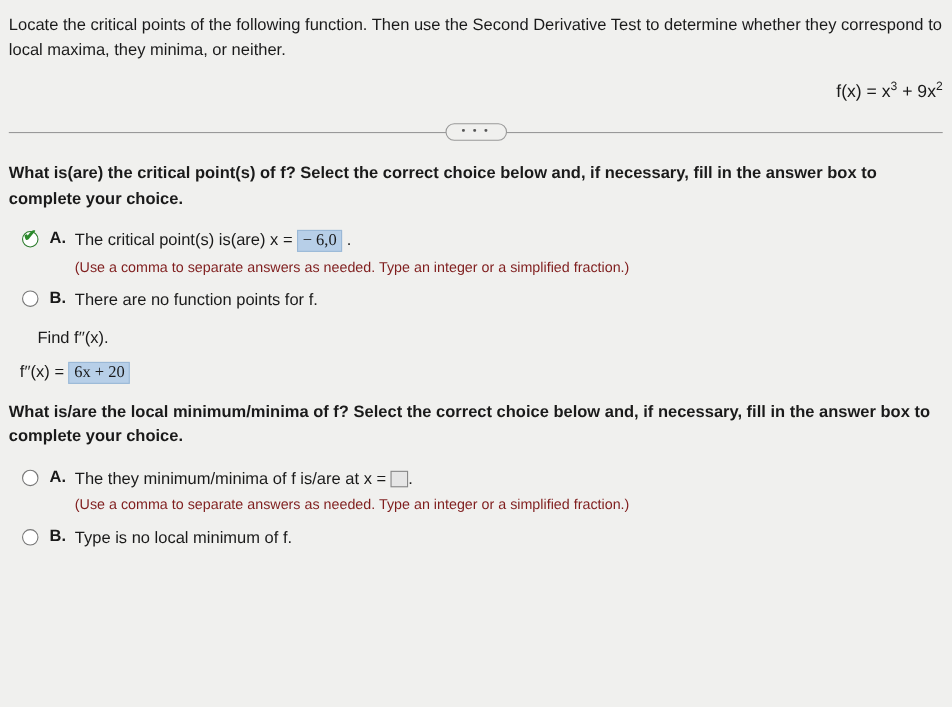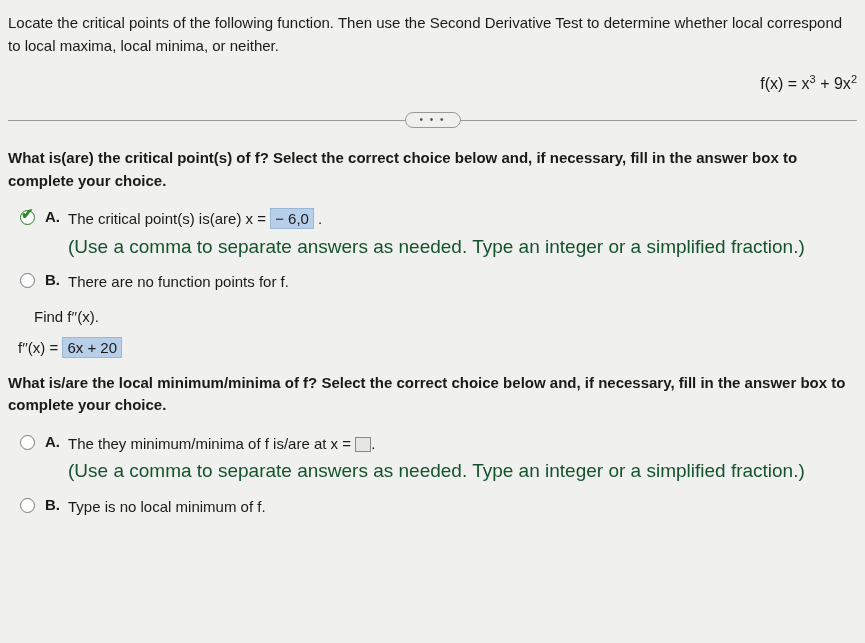--- a/index.html
+++ b/index.html
@@ -84,44 +84,45 @@
     .opt-label {
       font-weight: bold;
       flex: 0 0 auto;
       margin-right: 8px;
     }
     .opt-body {
       flex: 1 1 auto;
       line-height: 1.5;
     }
     .hint {
-      font-size: 19px;
-      color: #14532d;
+      font-size: 13px;
+      color: #7f1d1d;
       margin-top: 2px;
     }
     .answer-filled {
       background: #b7cfe8;
       padding: 1px 4px;
       border: 1px solid #9ab8d6;
+      font-family: Liberation Serif, serif;
     }
     .answer-box {
       display: inline-block;
       width: 16px; height: 15px;
       border: 1px solid #888;
       background: #e6e6e6;
       vertical-align: middle;
     }
     .section-gap { margin-top: 18px; }
     .find-line { margin: 14px 0 14px 26px; }
     .fpp-line { margin: 0 0 16px 10px; }
   </style>
 </head>
 <body>
 
-<div class="intro">Locate the critical points of the following function. Then use the Second Derivative Test to determine whether local correspond to local maxima, local minima, or neither.</div>
+<div class="intro">Locate the critical points of the following function. Then use the Second Derivative Test to determine whether they correspond to local maxima, they minima, or neither.</div>
 
 <div class="formula">
   <span>f(x) = x</span><span class="sup">3</span><span> + 9x</span><span class="sup">2</span>
 </div>
 
 <div class="divider-wrap">
   <div class="divider-line"></div>
   <div class="dots-pill">• • •</div>
 </div>
 

